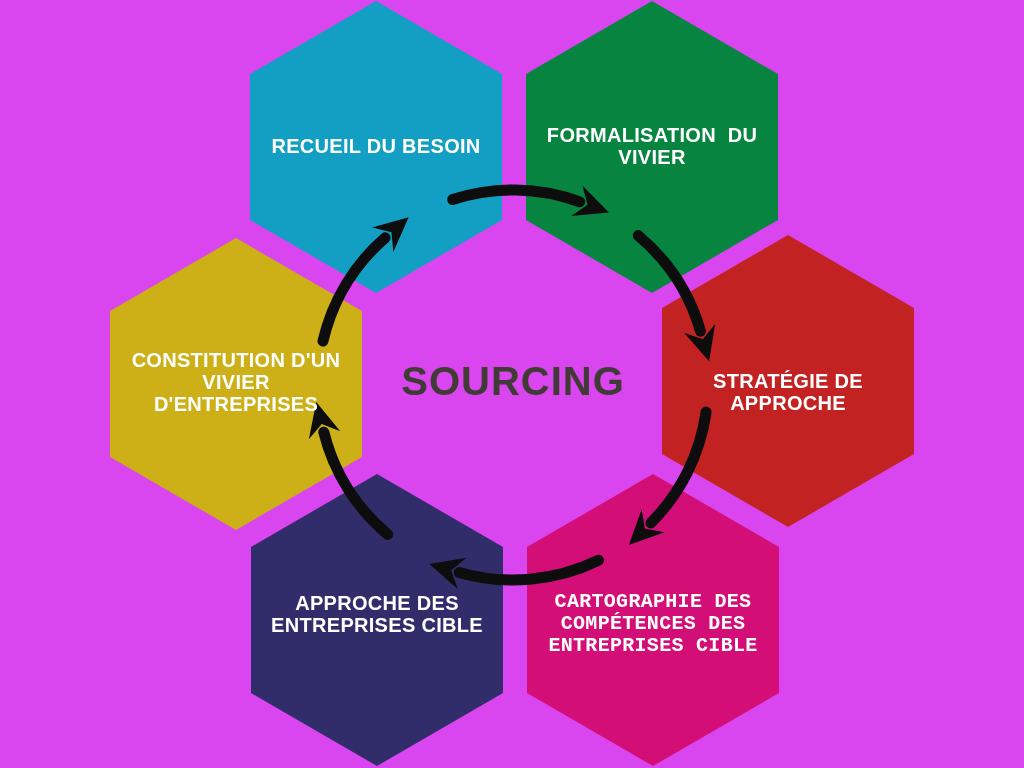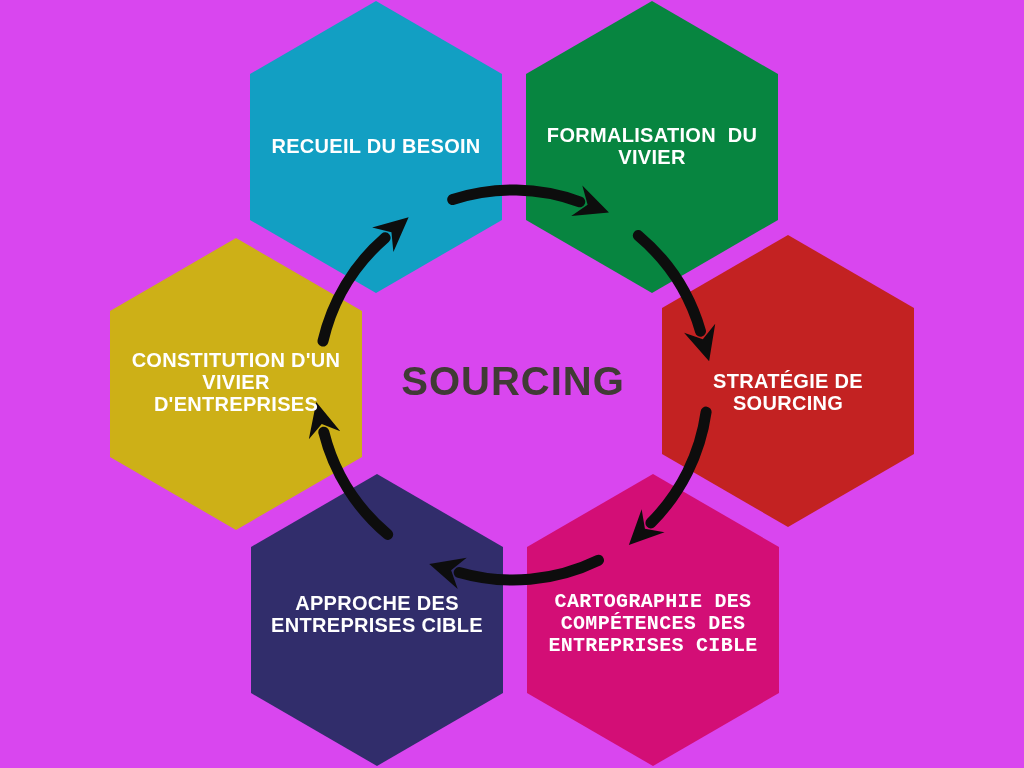--- a/index.html
+++ b/index.html
@@ -67,21 +67,21 @@
     <polygon points="788,235 914,308 914,454 788,527 662,454 662,308" fill="#C32222"></polygon>
     <polygon points="653,474 779,547 779,693 653,766 527,693 527,547" fill="#D30E76"></polygon>
     <polygon points="377,474 503,547 503,693 377,766 251,693 251,547" fill="#312D6B"></polygon>
     <polygon points="236,238 362,311 362,457 236,530 110,457 110,311" fill="#CDB017"></polygon>
   </svg>
 
   <div class="hex-label pos-recueil">RECUEIL DU BESOIN</div>
   <div class="hex-label pos-formalisation">FORMALISATION  DU
 VIVIER</div>
   <div class="hex-label pos-strategie">STRATÉGIE DE
-SOURCING</div>
+APPROCHE</div>
   <div class="hex-label pos-cartographie">CARTOGRAPHIE DES
 COMPÉTENCES DES
 ENTREPRISES CIBLE</div>
   <div class="hex-label pos-approche">APPROCHE DES
 ENTREPRISES CIBLE</div>
   <div class="hex-label pos-constitution">CONSTITUTION D'UN
 VIVIER
 D'ENTREPRISES</div>
 
   <div class="diagram-title pos-title">SOURCING</div>

